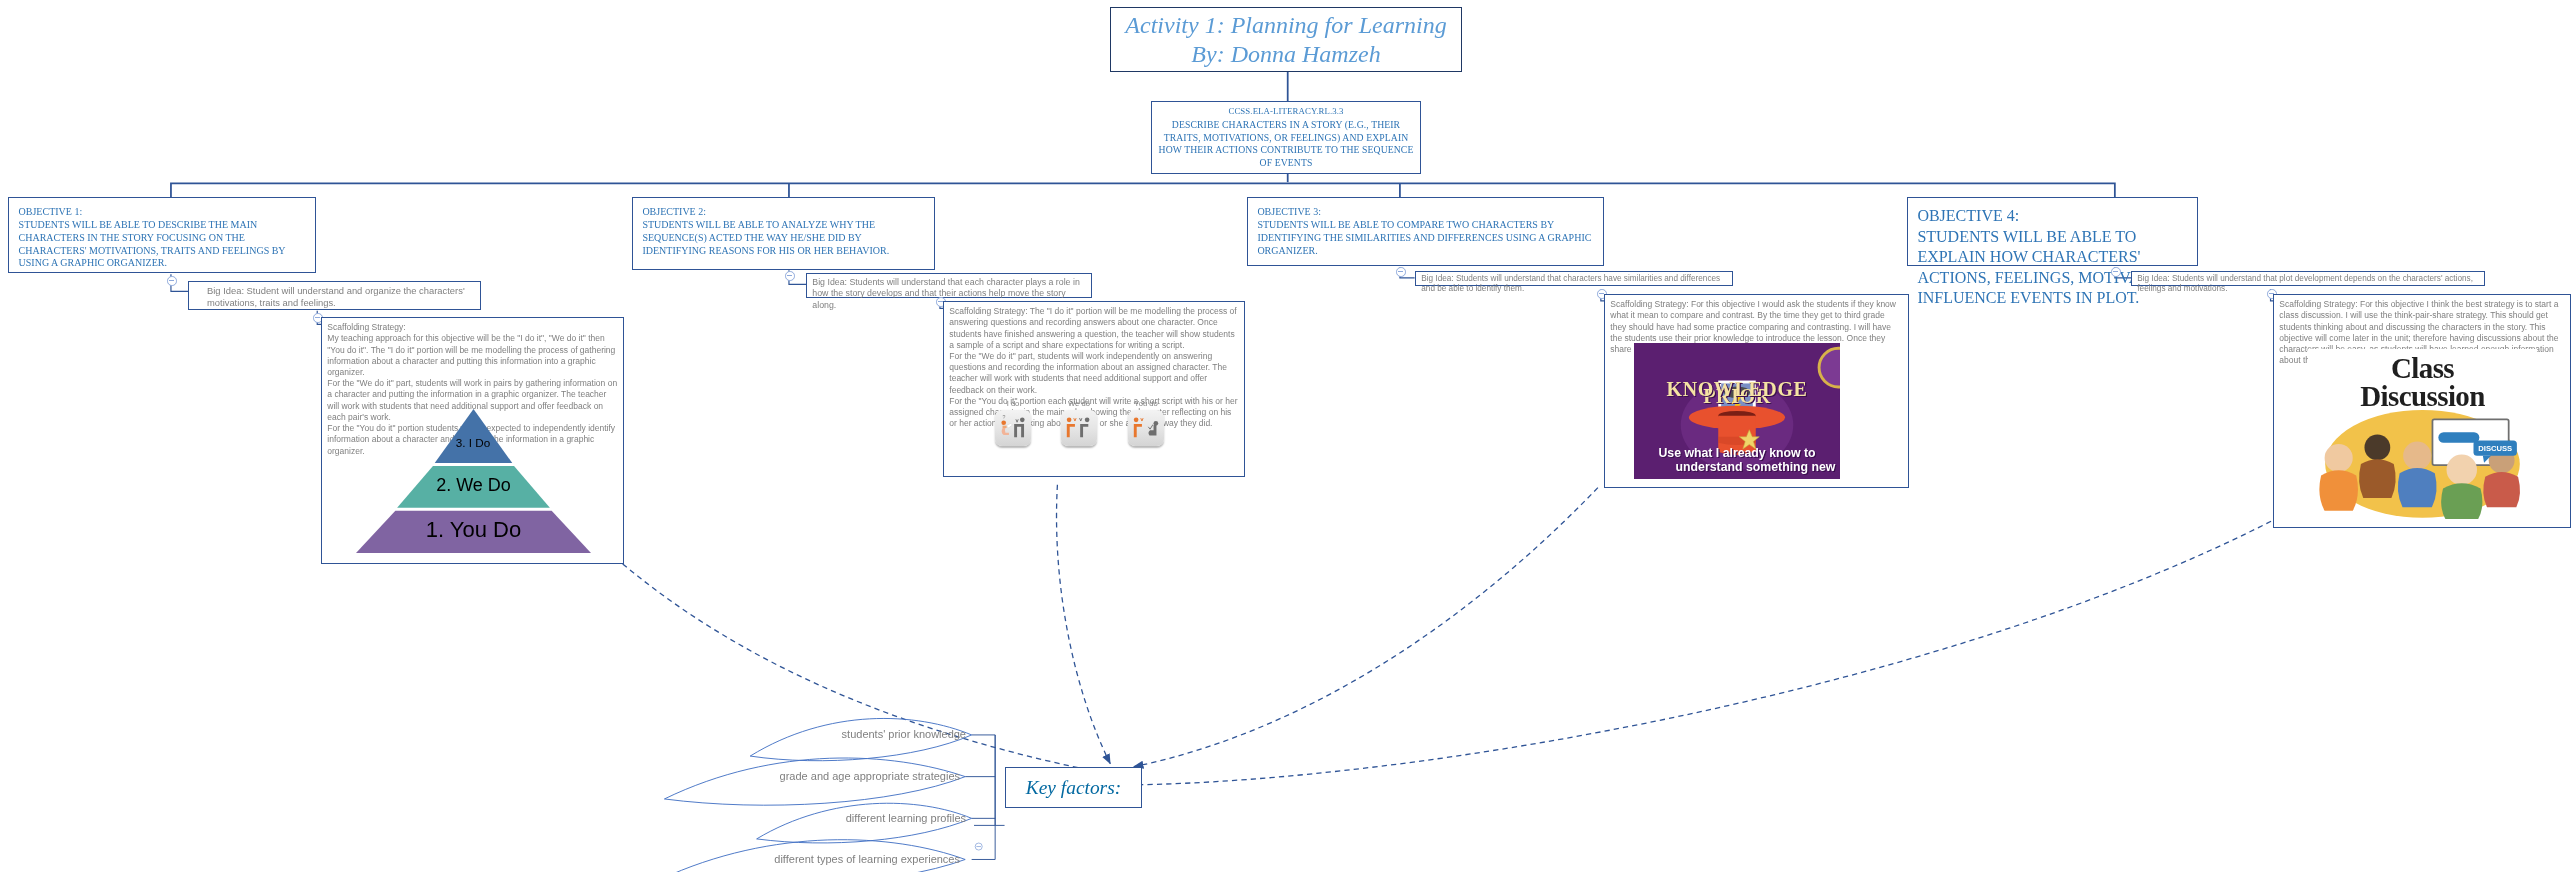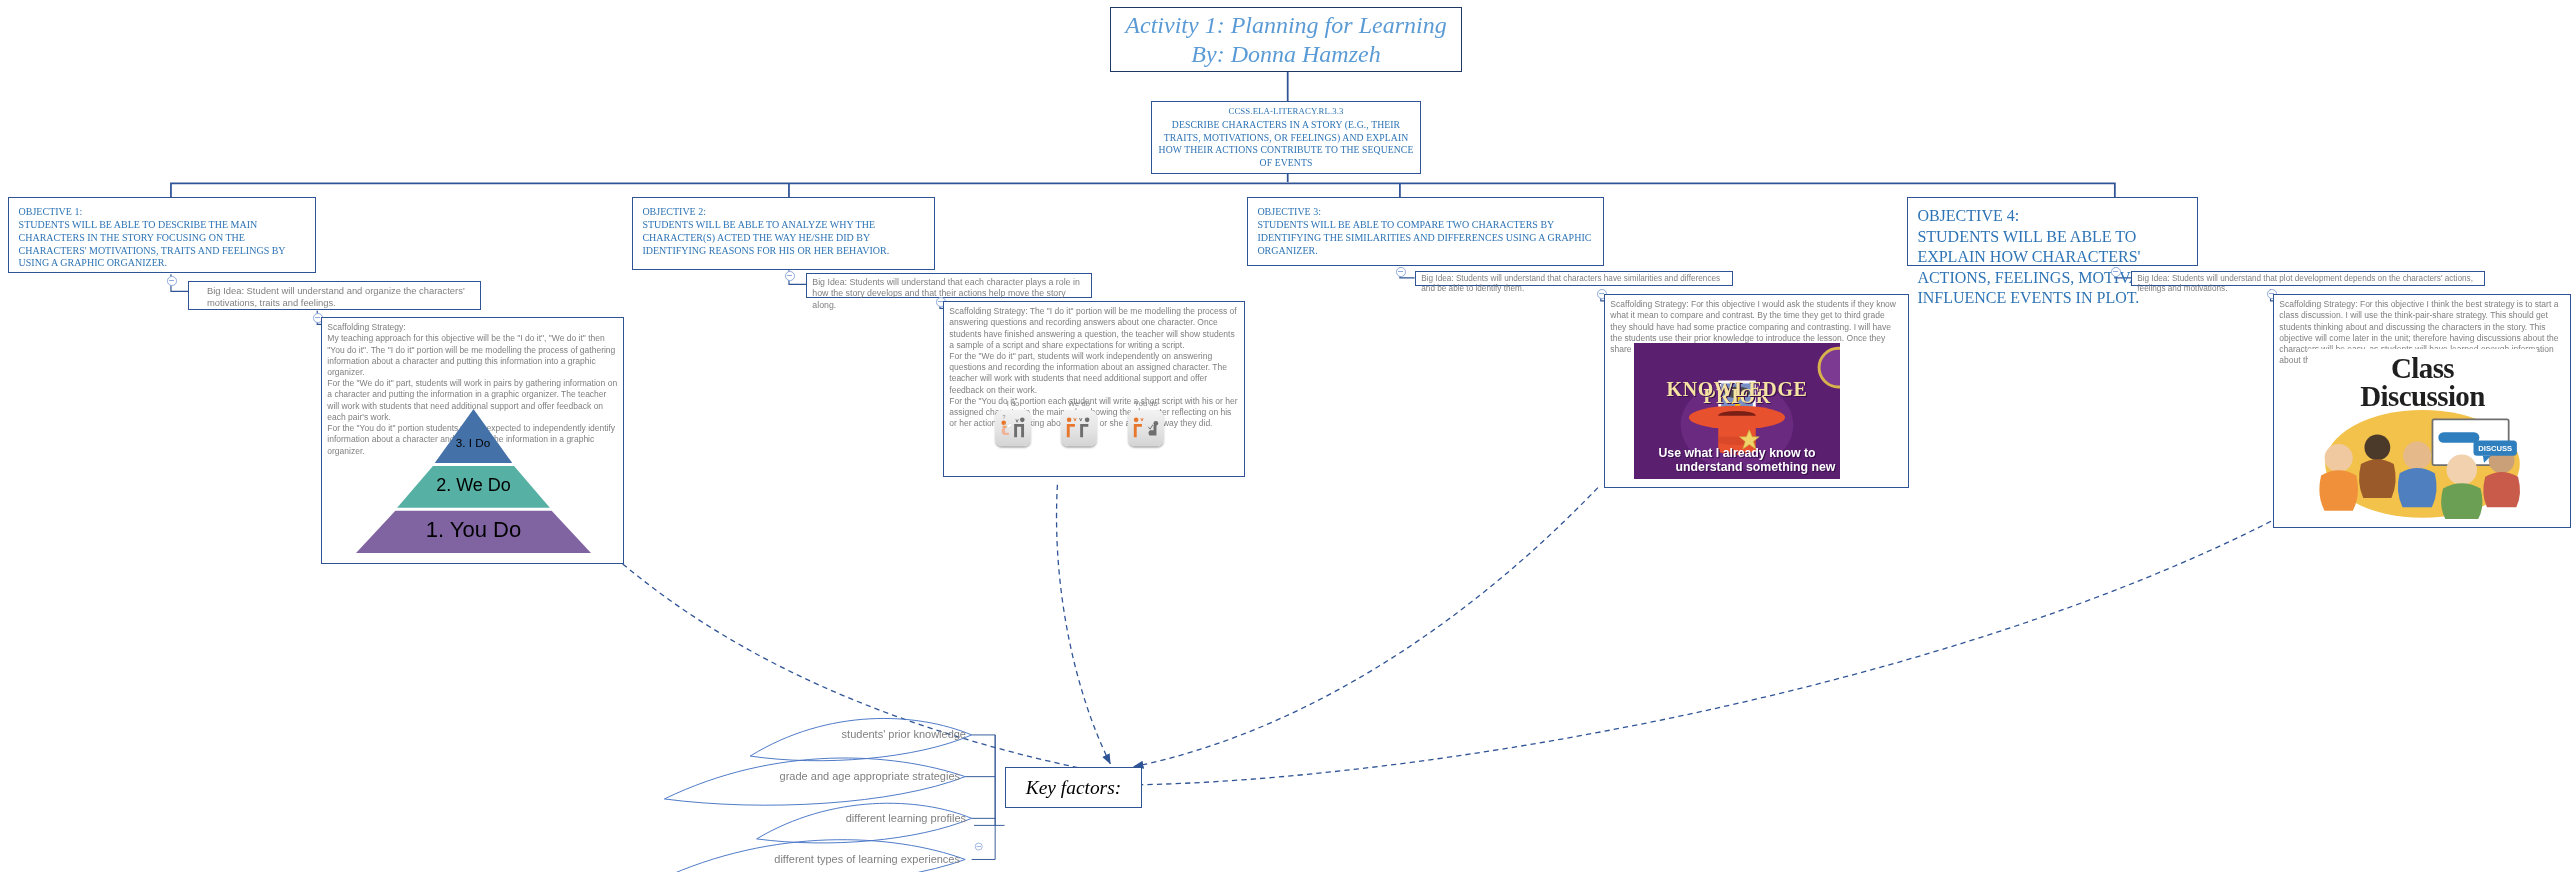--- a/index.html
+++ b/index.html
@@ -45,21 +45,21 @@
     padding:4.1px 5.3px;
     background:#fff;
   }
   .scaffold p{margin:0;}
 
   
   .kf-box{
     border:1.2px solid #2f5496;
     display:flex;align-items:center;justify-content:center;
     font-family:"Liberation Serif", serif;font-style:italic;
-    color:#000000;
+    color:#0369a1;
   }
   .kf-item{
     position:absolute;color:#808080;text-align:right;white-space:nowrap;
     font-size:11px;
   }
 
   
   .pyramid{position:absolute;}
   .pyr-label{
     position:absolute;color:#000;font-family:"Liberation Sans",sans-serif;
@@ -209,21 +209,21 @@
       <polygon points="131,97 269,97 330,168 70,168" fill="#57b0a4"></polygon>
       <polygon points="67,173 333,173 400,245 0,245" fill="#8064a2"></polygon>
     </svg>
     <div class="pyr-label" style="left:69px;top:117px;width:164px;font-size:11.7px;">3. I Do</div>
     <div class="pyr-label" style="left:34px;top:156px;width:235px;font-size:18px;">2. We Do</div>
     <div class="pyr-label" style="left:34px;top:197px;width:235px;font-size:22px;">1. You Do</div>
   </div>
 
   <div class="node obj-box" style="left:632px;top:197px;width:303px;height:73px;font-size:10px;">
     <div>OBJECTIVE 2:</div>
-    <div>STUDENTS WILL BE ABLE TO ANALYZE WHY THE CHARACTER(S) ACTED THE WAY HE/SHE DID BY IDENTIFYING REASONS FOR HIS OR HER BEHAVIOR.</div>
+    <div>STUDENTS WILL BE ABLE TO ANALYZE WHY THE SEQUENCE(S) ACTED THE WAY HE/SHE DID BY IDENTIFYING REASONS FOR HIS OR HER BEHAVIOR.</div>
   </div>
   <div class="collapse" style="left:785px;top:271px;"></div>
 
   <div class="node bigidea" style="left:806px;top:273px;width:286px;height:25px;font-size:8.8px;">
     <span>Big Idea: Students will understand that each character plays a role in how the story develops and that their actions help move the story along.</span>
   </div>
   <div class="collapse" style="left:936px;top:297px;"></div>
 
   <div class="node scaffold" style="left:943px;top:301px;width:302px;height:176px;font-size:8.5px;">
     <p>Scaffolding Strategy: The "I do it" portion will be me modelling the process of answering questions and recording answers about one character. Once students have finished answering a question, the teacher will show students a sample of a script and share expectations for writing a script.</p>

